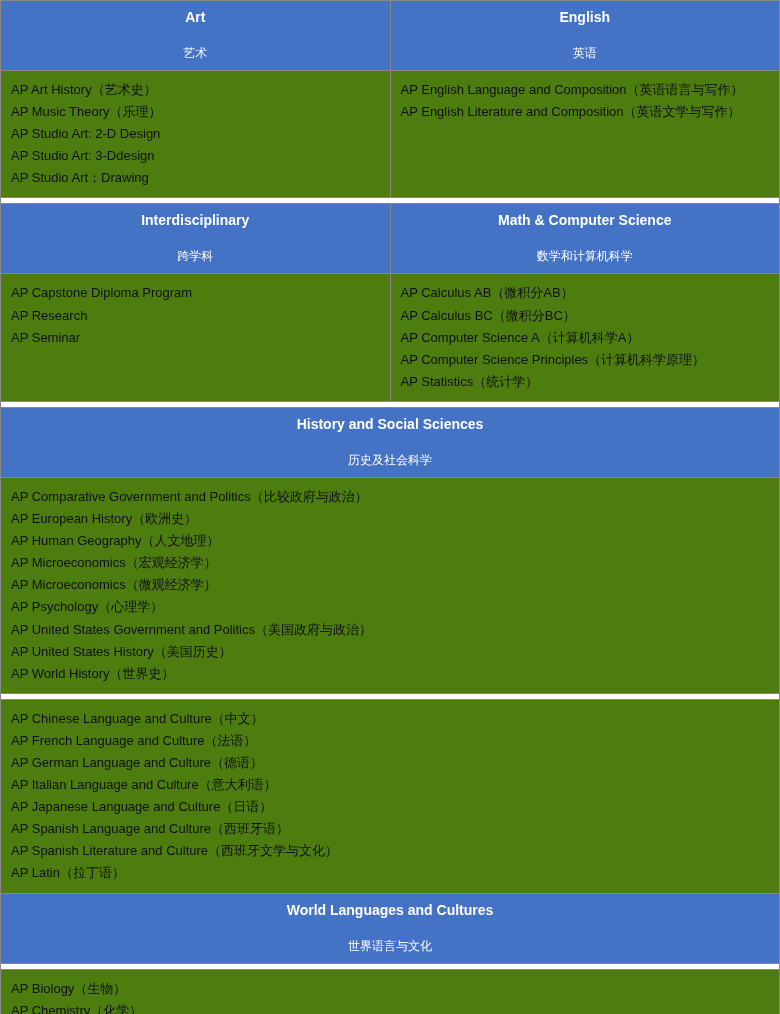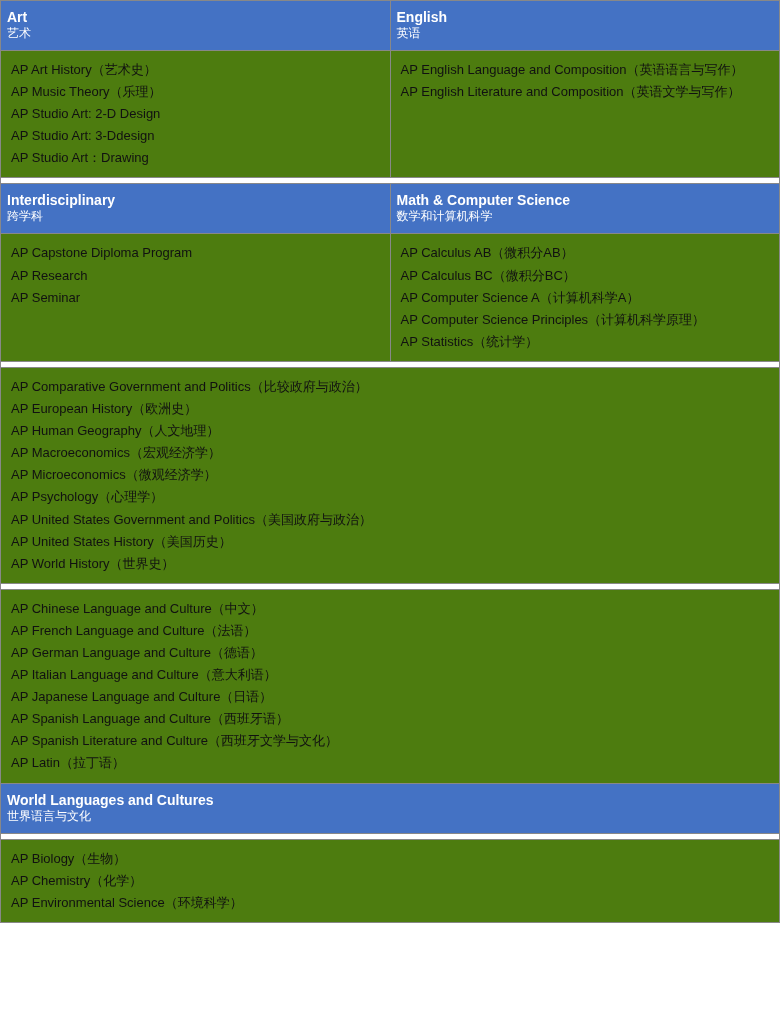--- a/index.html
+++ b/index.html
@@ -18,32 +18,32 @@
     }
 
     .outer-table td, .outer-table th {
       border: 1px solid #888;
       vertical-align: top;
     }
 
     .header-cell {
       background-color: #4472C4;
       color: #fff;
-      text-align: left;
+      text-align: center;
       padding: 8px 6px;
     }
 
     .header-cell .en-title {
       font-weight: bold;
       font-size: 14px;
     }
 
     .header-cell .zh-title {
       font-size: 12px;
-      margin-top: 0;
+      margin-top: 20px;
     }
 
     .content-cell {
       padding: 8px 10px;
       line-height: 1.7;
       background: #4d7c0f;
     }
   </style>
 </head>
 <body>
@@ -102,25 +102,31 @@
       <div>AP Computer Science Principles（计算机科学原理）</div>
       <div>AP Statistics（统计学）</div>
     </td>
   </tr>
 
   <tr>
         <td colspan="2" style="height:6px; border:none; background:#fff;"></td>
       </tr>
 
   <tr>
+    <td colspan="2" class="header-cell">
+      <div class="en-title">History and Social Sciences</div>
+      <div class="zh-title">历史及社会科学</div>
+    </td>
+  </tr>
+  <tr>
     <td colspan="2" class="content-cell">
       <div>AP Comparative Government and Politics（比较政府与政治）</div>
       <div>AP European History（欧洲史）</div>
       <div>AP Human Geography（人文地理）</div>
-      <div>AP Macroeconomics（宏观经济学）</div>
+      <div>AP Microeconomics（宏观经济学）</div>
       <div>AP Microeconomics（微观经济学）</div>
       <div>AP Psychology（心理学）</div>
       <div>AP United States Government and Politics（美国政府与政治）</div>
       <div>AP United States History（美国历史）</div>
       <div>AP World History（世界史）</div>
     </td>
   </tr>
 
   <tr>
         <td colspan="2" style="height:6px; border:none; background:#fff;"></td>

